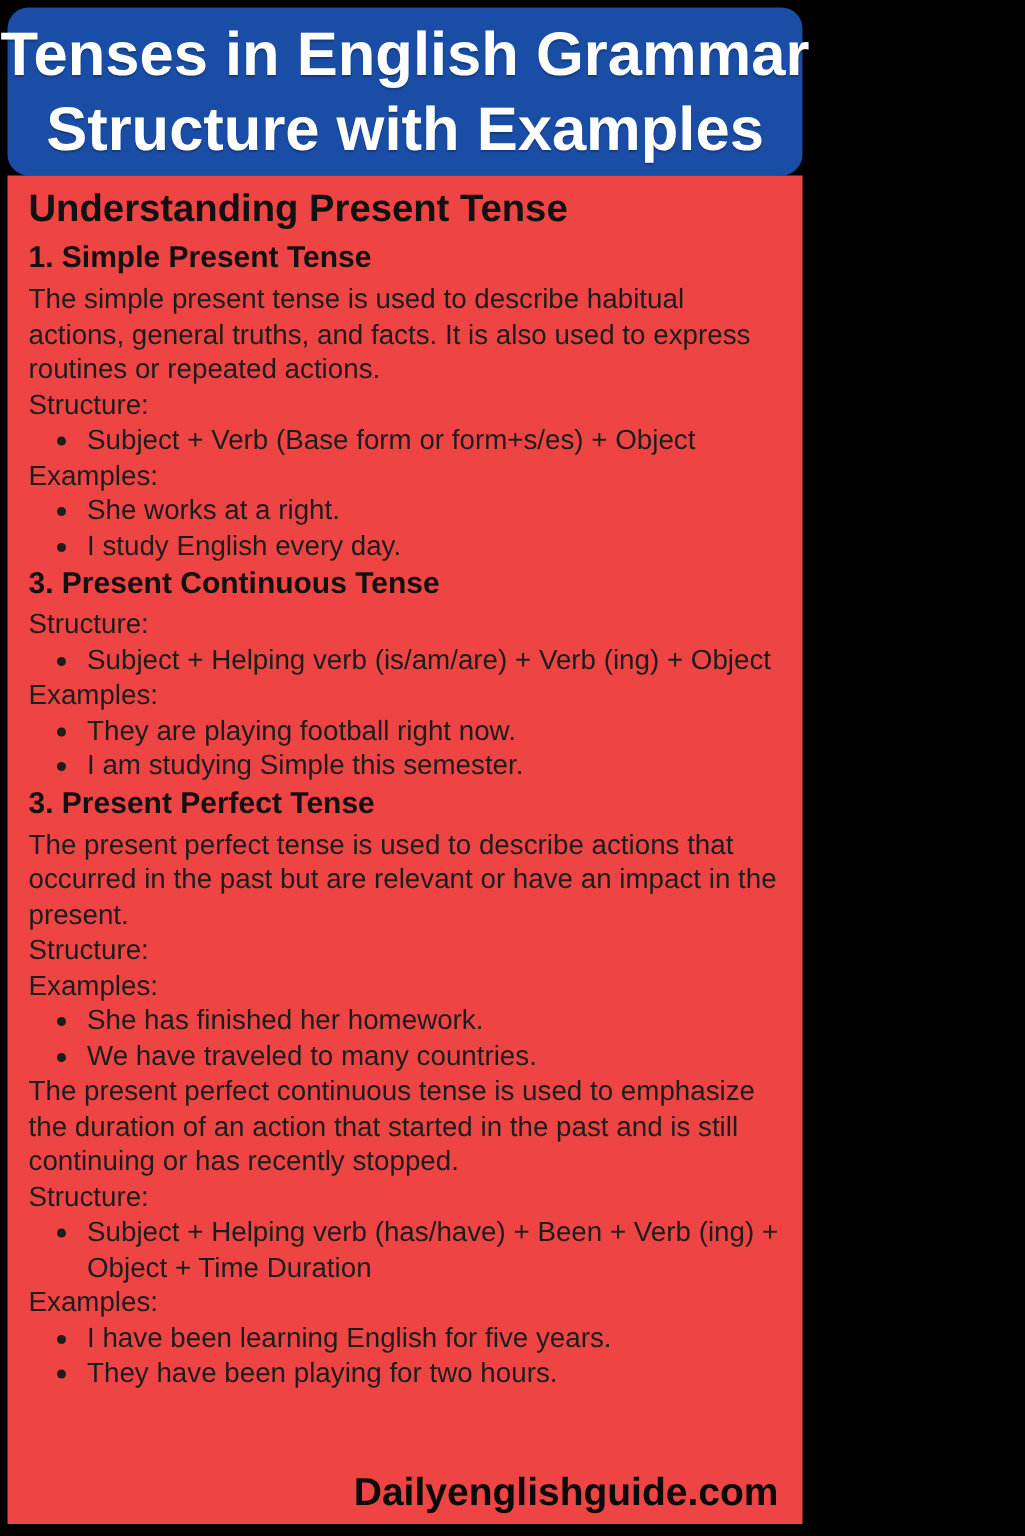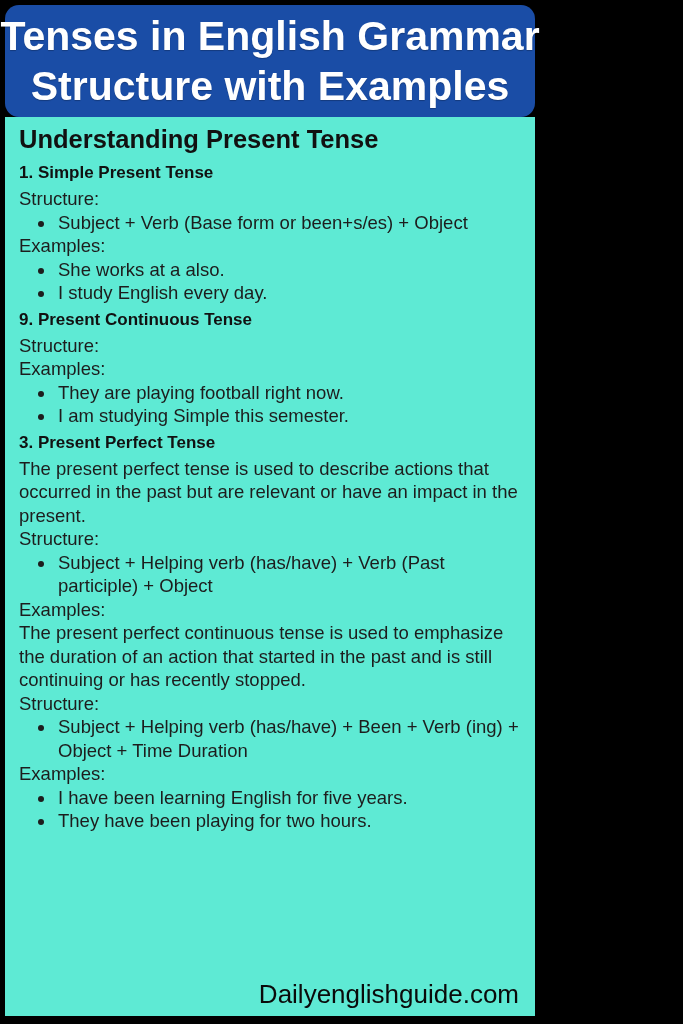--- a/index.html
+++ b/index.html
@@ -38,38 +38,38 @@
     color: #ffffff;
     font-size: 41px;
     font-weight: 800;
     line-height: 50px;
     letter-spacing: 0px;
     text-shadow: 0 1px 1px rgba(0,0,0,0.25);
     white-space: nowrap;
   }
   .content {
     box-sizing: border-box;
-    background: #5eead4;
+    background: #ef4444;
     flex: 1;
     padding: 6px 12px 4px 14px;
     display: flex;
     flex-direction: column;
     color: #1d1d1d;
     font-size: 18.5px;
     line-height: 23.5px;
   }
   .main-heading {
     font-size: 25.5px;
     font-weight: 700;
     line-height: 32px;
     color: #111111;
     margin: 0 0 3px 0;
   }
   .section-heading {
-    font-size: 17px;
+    font-size: 20px;
     font-weight: 700;
     line-height: 27px;
     color: #111111;
     margin: 1px 0 1px 0;
   }
   .section-heading.regular {
     font-weight: 400;
     color: #1d1d1d;
   }
   .desc, .label {
@@ -81,21 +81,21 @@
     list-style-type: disc;
   }
   ul.items li {
     padding-left: 2px;
     margin: 0;
   }
   .site-credit {
     margin-top: auto;
     text-align: right;
     font-size: 26px;
-    font-weight: 400;
+    font-weight: 700;
     line-height: 32px;
     color: #0a0a0a;
     padding: 0 4px 2px 0;
   }
 </style>
 </head>
 <body>
 
 <div class="frame">
 
@@ -103,49 +103,54 @@
     <div class="banner-line">Tenses in English Grammar</div>
     <div class="banner-line">Structure with Examples</div>
   </header>
 
   <main class="content">
 
     <h1 class="main-heading">Understanding Present Tense</h1>
 
     <section>
       <h2 class="section-heading">1. Simple Present Tense</h2>
+      <p class="desc">The simple present tense is used to describe habitual actions, general truths, and facts. It is also used to express routines or repeated actions.</p>
       <div class="label">Structure:</div>
       <ul class="items">
-        <li>Subject + Verb (Base form or been+s/es) + Object</li>
+        <li>Subject + Verb (Base form or form+s/es) + Object</li>
       </ul>
       <div class="label">Examples:</div>
       <ul class="items">
-        <li>She works at a also.</li>
+        <li>She works at a right.</li>
         <li>I study English every day.</li>
       </ul>
     </section>
 
     <section>
-      <h2 class="section-heading">9. Present Continuous Tense</h2>
+      <h2 class="section-heading">3. Present Continuous Tense</h2>
       <div class="label">Structure:</div>
+      <ul class="items">
+        <li>Subject + Helping verb (is/am/are) + Verb (ing) + Object</li>
+      </ul>
       <div class="label">Examples:</div>
       <ul class="items">
         <li>They are playing football right now.</li>
         <li>I am studying Simple this semester.</li>
       </ul>
     </section>
 
     <section>
       <h2 class="section-heading">3. Present Perfect Tense</h2>
       <p class="desc">The present perfect tense is used to describe actions that occurred in the past but are relevant or have an impact in the present.</p>
       <div class="label">Structure:</div>
+      <div class="label">Examples:</div>
       <ul class="items">
-        <li>Subject + Helping verb (has/have) + Verb (Past participle) + Object</li>
+        <li>She has finished her homework.</li>
+        <li>We have traveled to many countries.</li>
       </ul>
-      <div class="label">Examples:</div>
     </section>
 
     <section>
       <p class="desc">The present perfect continuous tense is used to emphasize the duration of an action that started in the past and is still continuing or has recently stopped.</p>
       <div class="label">Structure:</div>
       <ul class="items">
         <li>Subject + Helping verb (has/have) + Been + Verb (ing) + Object + Time Duration</li>
       </ul>
       <div class="label">Examples:</div>
       <ul class="items">

